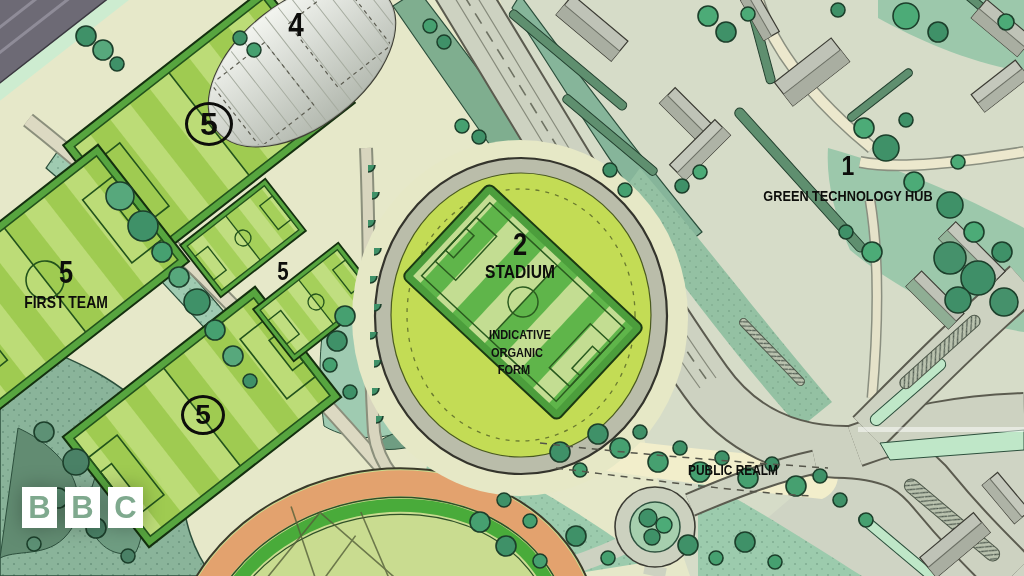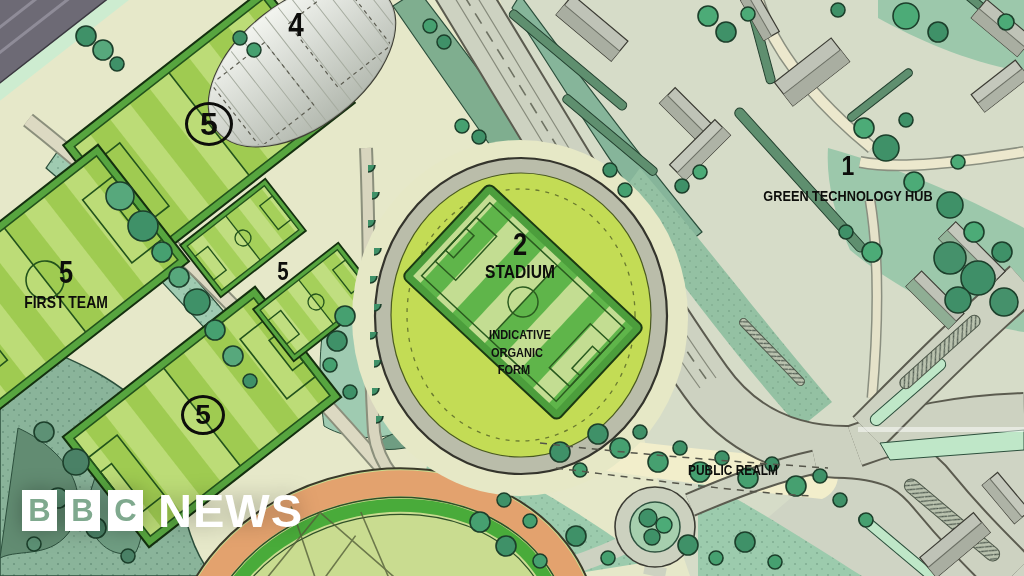--- a/index.html
+++ b/index.html
@@ -508,15 +508,14 @@
 <div class="bbc-logo">
   <div class="bbc-block">
     <span>B</span>
   </div>
   <div class="bbc-block">
     <span>B</span>
   </div>
   <div class="bbc-block">
     <span>C</span>
   </div>
-  <div class="bbc-news">NEWS</div>
 </div>
 </div>
 
 </body></html>

